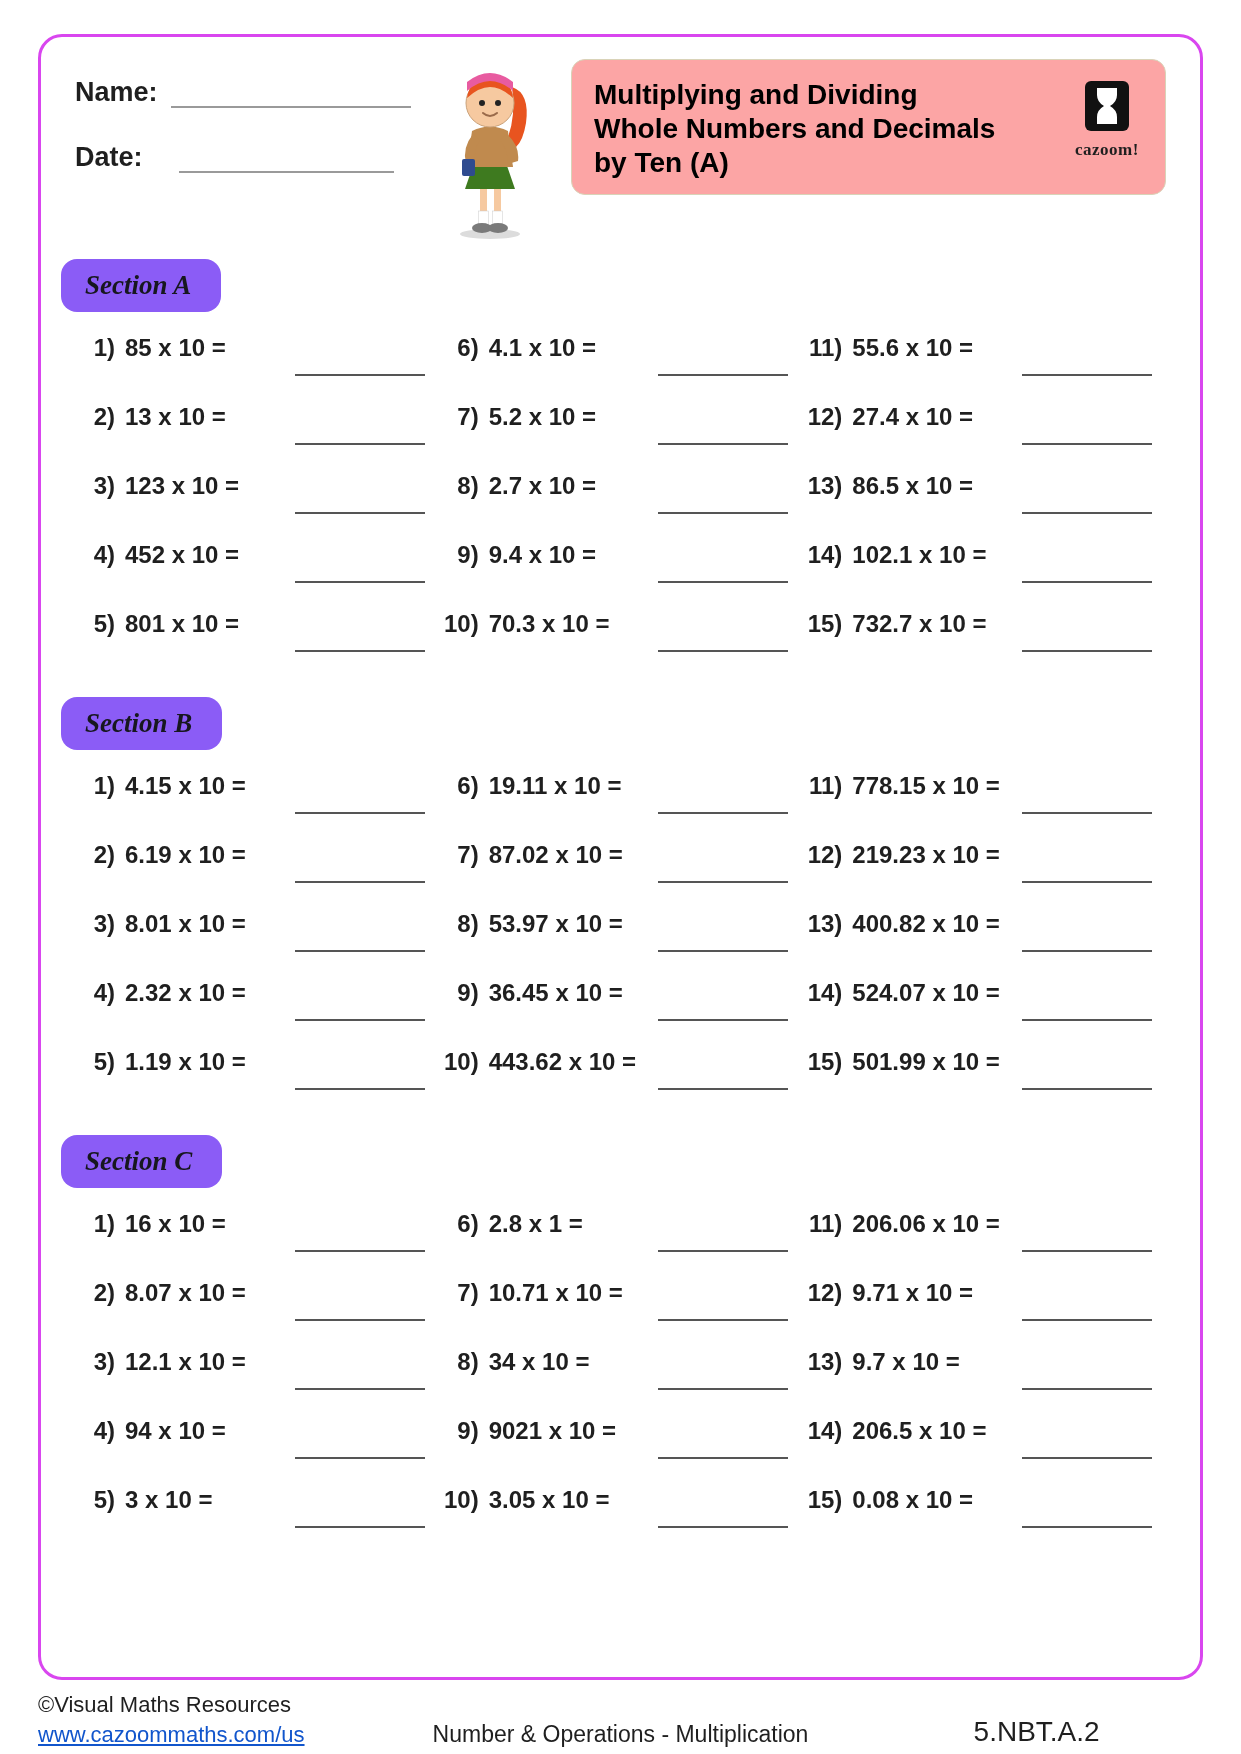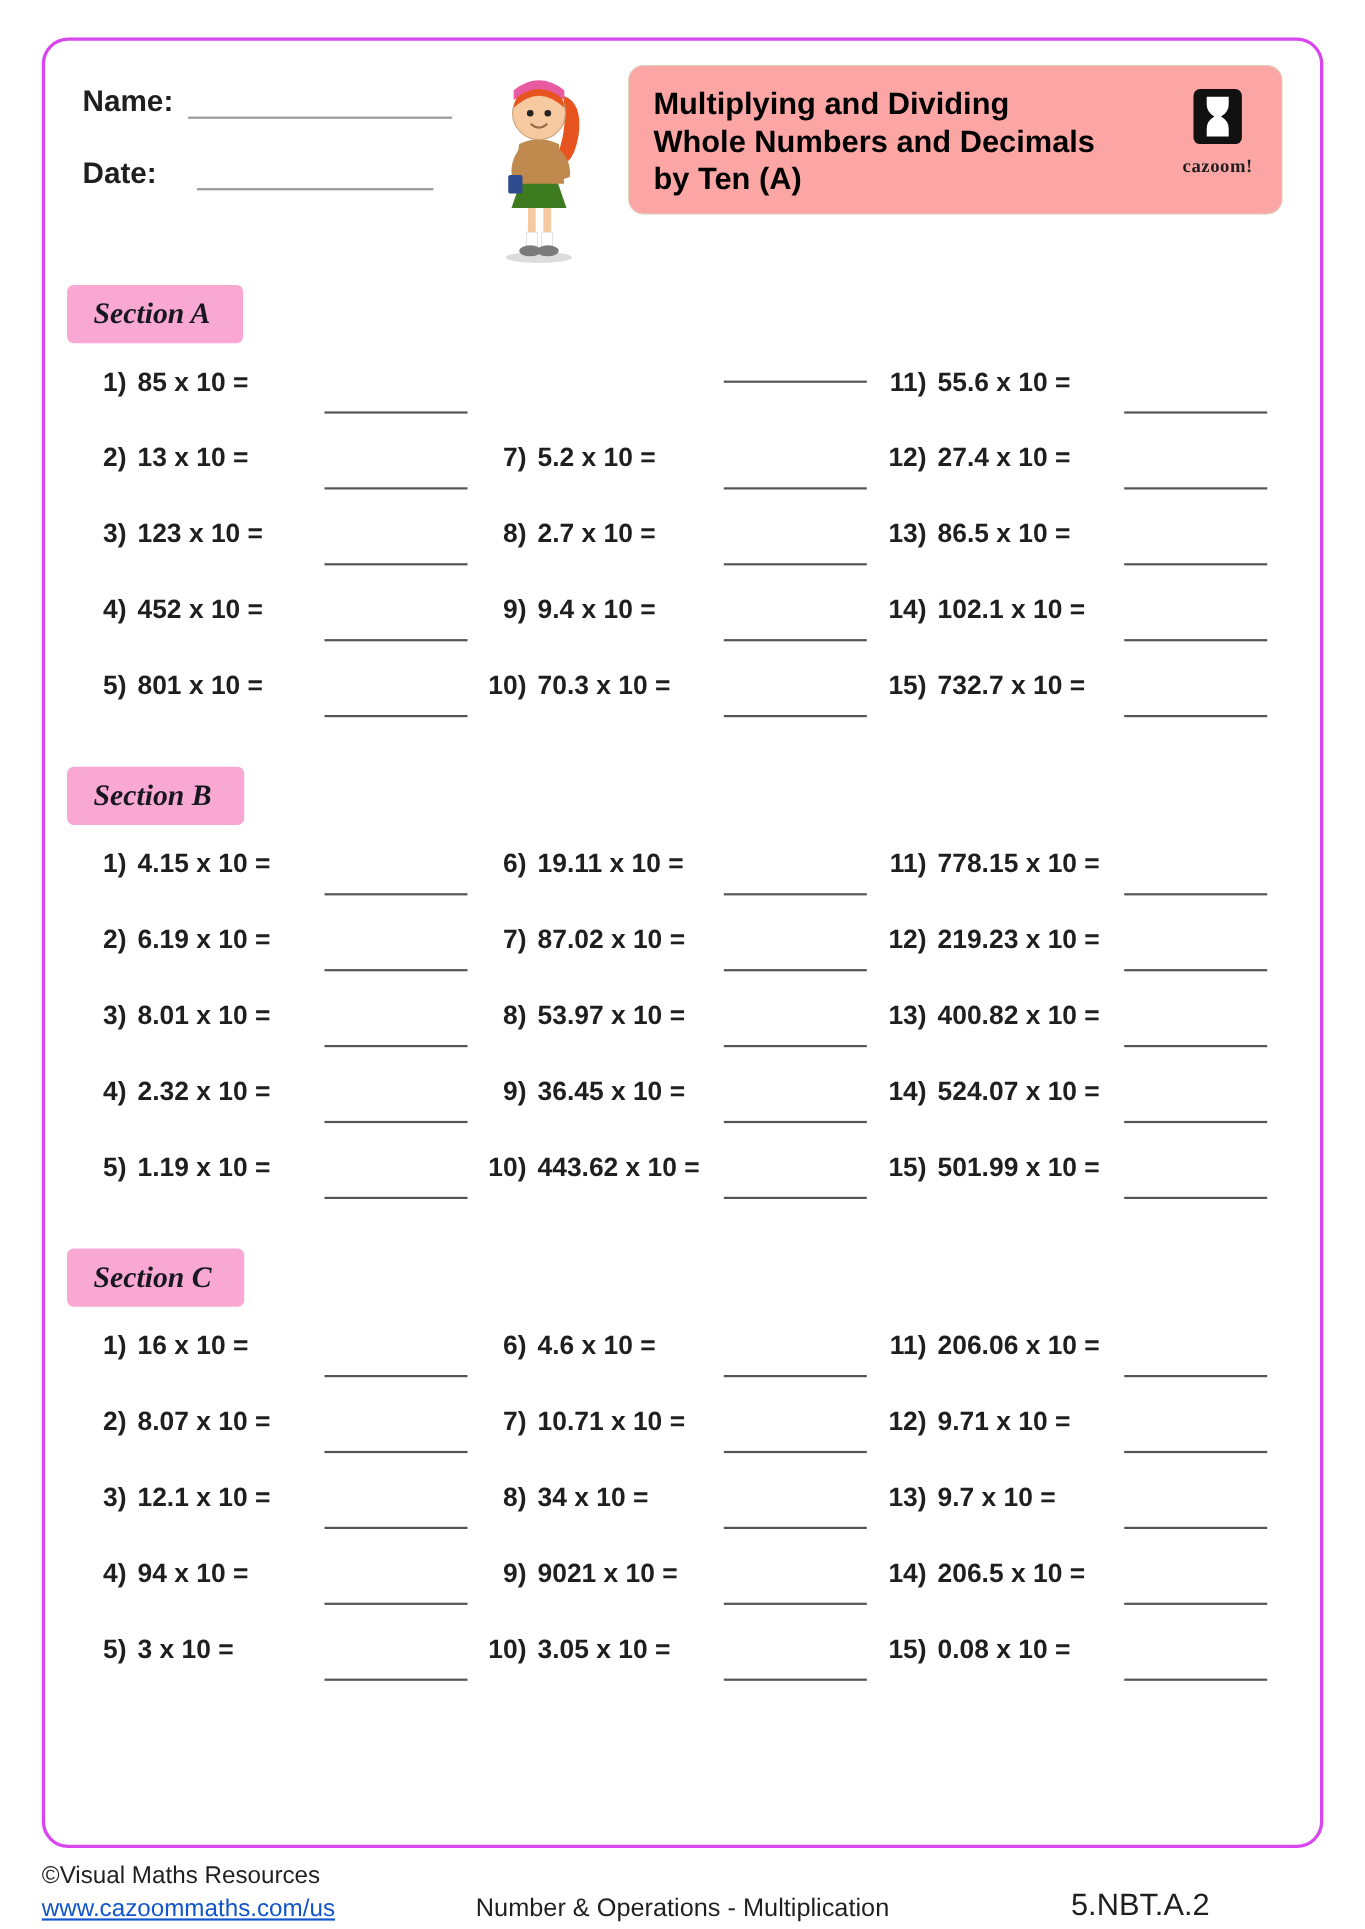--- a/index.html
+++ b/index.html
@@ -42,22 +42,22 @@
     min-height: 134px;
   }
   .title-text { flex: 1; font-weight: bold; font-size: 28px; line-height: 1.22; color: #000; }
   .brand { width: 84px; text-align: center; padding-top: 2px; }
   .brand-label { font-family: "Liberation Serif", serif; font-weight: bold; font-size: 17px; letter-spacing: .5px; }
   
   .section { margin-top: 18px; }
   .section-label {
     display: inline-block;
     margin-left: -14px;
-    background: #f9a8d4;
-    border-radius: 6px;
+    background: #8b5cf6;
+    border-radius: 16px;
     padding: 11px 30px 11px 24px;
     font-family: "Liberation Serif", serif;
     font-style: italic; font-weight: bold;
     font-size: 27px; color: #17171f;
   }
   .q-grid {
     margin-top: 22px;
     display: grid;
     grid-template-columns: 1fr 1fr 1fr;
     grid-template-rows: repeat(5, auto);
@@ -159,20 +159,21 @@
           </div>
           <div class="question">
             <div class="q-text"><span class="q-num">4)</span><span class="q-expr">452 x 10 =</span></div>
             <div class="answer-line"></div>
           </div>
           <div class="question">
             <div class="q-text"><span class="q-num">5)</span><span class="q-expr">801 x 10 =</span></div>
             <div class="answer-line"></div>
           </div>
           <div class="question">
+            <div class="q-text"><span class="q-num">6)</span><span class="q-expr">4.1 x 10 =</span></div>
             <div class="answer-line"></div>
           </div>
           <div class="question">
             <div class="q-text"><span class="q-num">7)</span><span class="q-expr">5.2 x 10 =</span></div>
             <div class="answer-line"></div>
           </div>
           <div class="question">
             <div class="q-text"><span class="q-num">8)</span><span class="q-expr">2.7 x 10 =</span></div>
             <div class="answer-line"></div>
           </div>
@@ -282,21 +283,21 @@
           </div>
           <div class="question">
             <div class="q-text"><span class="q-num">4)</span><span class="q-expr">94 x 10 =</span></div>
             <div class="answer-line"></div>
           </div>
           <div class="question">
             <div class="q-text"><span class="q-num">5)</span><span class="q-expr">3 x 10 =</span></div>
             <div class="answer-line"></div>
           </div>
           <div class="question">
-            <div class="q-text"><span class="q-num">6)</span><span class="q-expr">4.6 x 10 =</span></div>
+            <div class="q-text"><span class="q-num">6)</span><span class="q-expr">2.8 x 1 =</span></div>
             <div class="answer-line"></div>
           </div>
           <div class="question">
             <div class="q-text"><span class="q-num">7)</span><span class="q-expr">10.71 x 10 =</span></div>
             <div class="answer-line"></div>
           </div>
           <div class="question">
             <div class="q-text"><span class="q-num">8)</span><span class="q-expr">34 x 10 =</span></div>
             <div class="answer-line"></div>
           </div>

